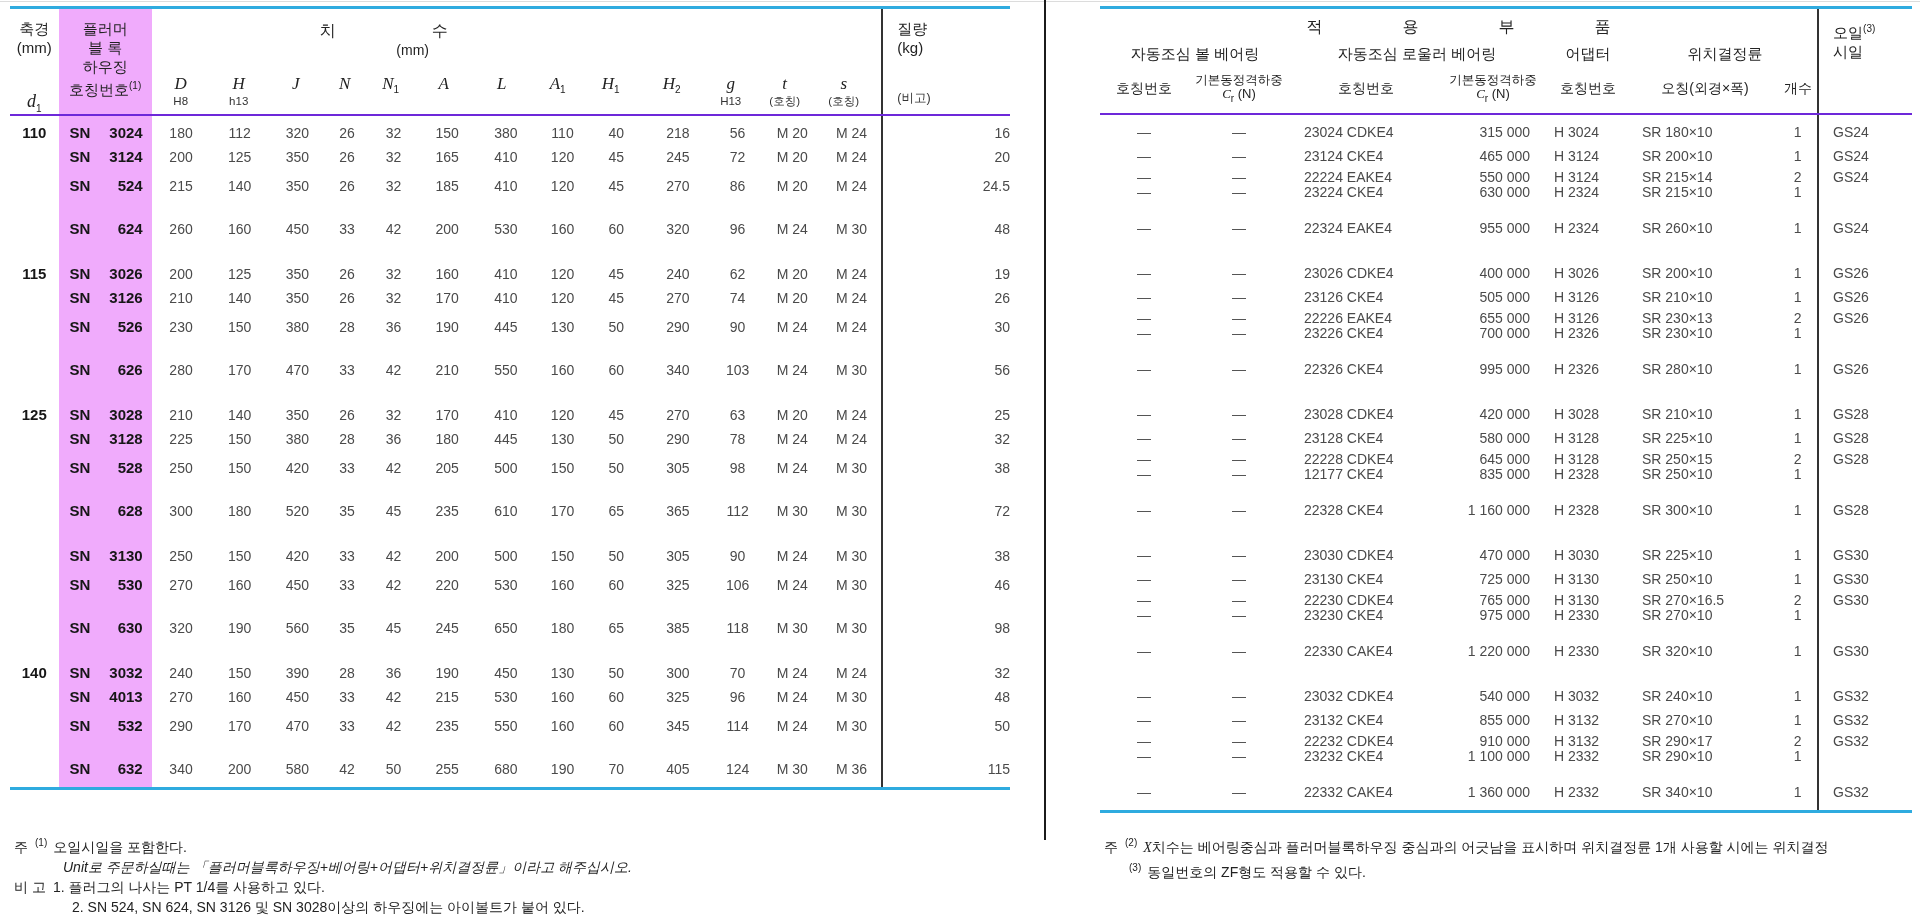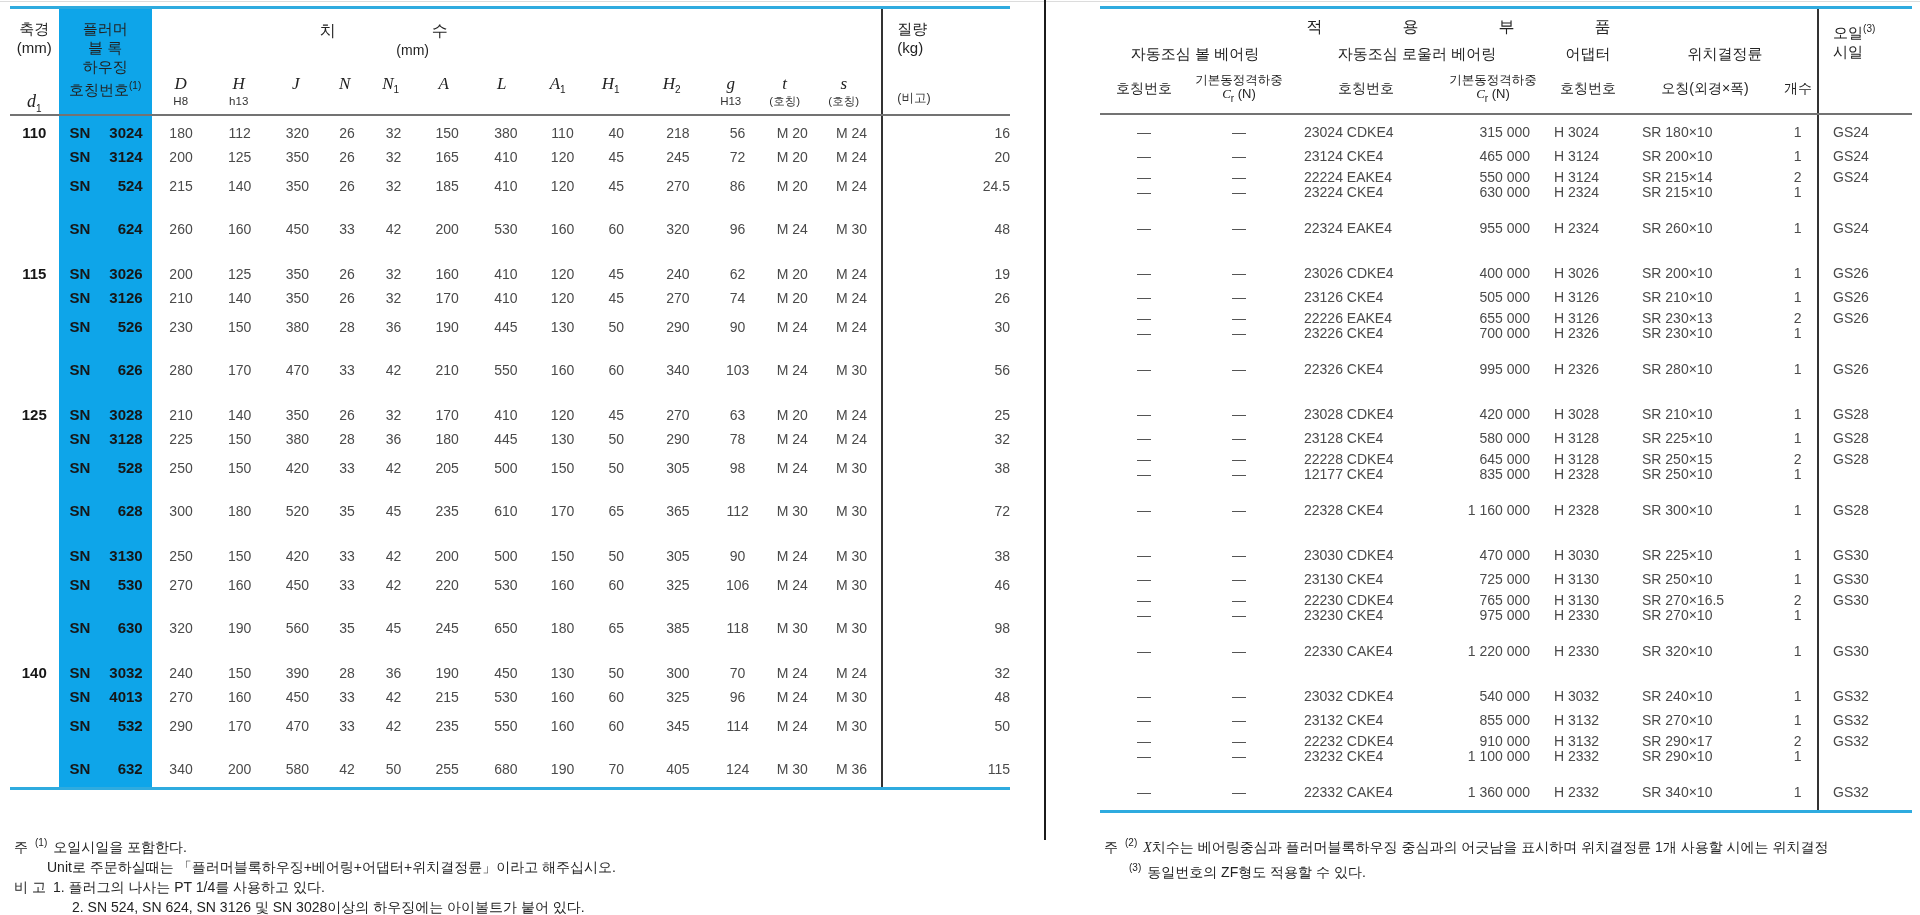--- a/index.html
+++ b/index.html
@@ -6,27 +6,27 @@
   html,body{margin:0;padding:0;}
   body{width:1920px;height:915px;background:#ffffff;position:relative;overflow:hidden;
        font-family:"Liberation Sans",sans-serif;color:#333;}
   .topline{position:absolute;top:1px;left:0;width:1920px;height:1px;background:#dcdcdc;}
   #divider{position:absolute;left:1044px;top:0;width:2px;height:840px;background:#1b1b1b;}
   .panel{position:absolute;top:6px;}
   #left-panel{left:10px;width:1000px;}
   #right-panel{left:1100px;width:812px;}
   table{border-collapse:collapse;table-layout:fixed;width:100%;}
   .tbl{border-top:3px solid #2fabdf;border-bottom:3px solid #2fabdf;}
-  thead th{border-bottom:2px solid #737373;font-weight:normal;padding:0;vertical-align:top;height:106px;}
+  thead th{border-bottom:2px solid #6d28d9;font-weight:normal;padding:0;vertical-align:top;height:106px;}
   td{padding:0;white-space:nowrap;overflow:hidden;font-size:14px;color:#4a4a4a;vertical-align:middle;}
   i{font-family:"Liberation Serif",serif;font-style:italic;}
   sub{font-size:10px;}
   sup{font-size:10px;vertical-align:super;}
   
-  .c-hs{background:#0ea5e9;}
+  .c-hs{background:#f0abfc;}
   .c-ms,.c-oil{border-left:2px solid #333;}
   
   tr.r td{height:24px;}
   tr.rs td{height:34px;}
   tr.sp-top td{height:6px;}
   tr.sp-s td{height:14px;}
   tr.sp-g td{height:21px;}
   tr.sp-e td{height:8px;}
   
   .d1v{font-weight:bold;color:#161616;font-size:15px;text-align:center;}
@@ -67,21 +67,21 @@
   .crblk{line-height:14px;}
   .crblk .crl1{font-size:12.5px;}
   .crblk .crl2{font-size:13px;}
   th.oilh{padding:10px 0 0 14px;text-align:left;font-size:15px;color:#222;line-height:19px;}
   
   .notes{position:absolute;top:833px;font-size:14px;color:#222;line-height:20px;}
   #notes-left{left:14px;width:1015px;}
   #notes-right{left:1104px;width:808px;}
   .nl .nt{margin-right:7px;}
   .nl sup{margin-right:6px;}
-  .ind1{margin-left:33px;}
+  .ind1{margin-left:49px;font-style:italic;}
   .ind2{margin-left:58px;}
   .ind3{margin-left:25px;}
 </style>
 </head>
 <body>
 
 <div class="topline"></div>
 <div id="divider"></div>
 
 <div class="panel" id="left-panel">

